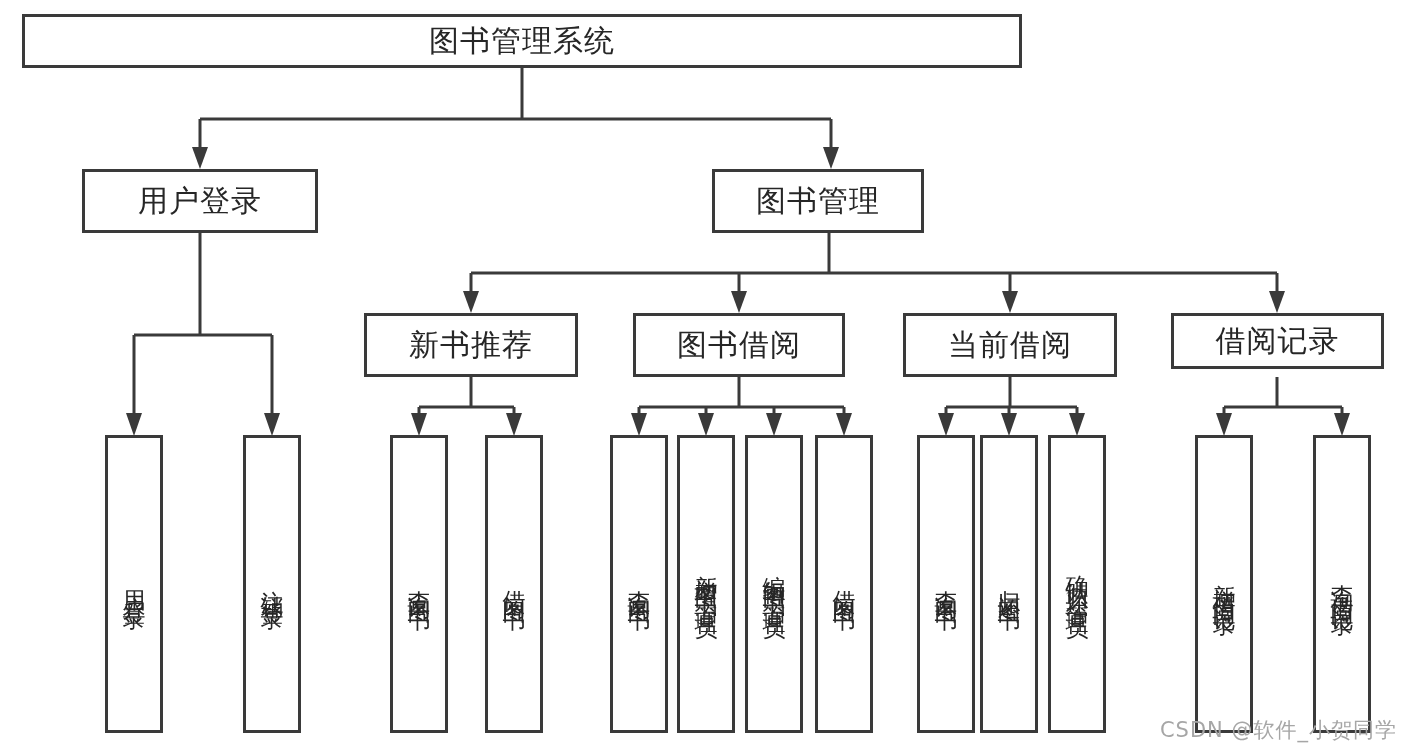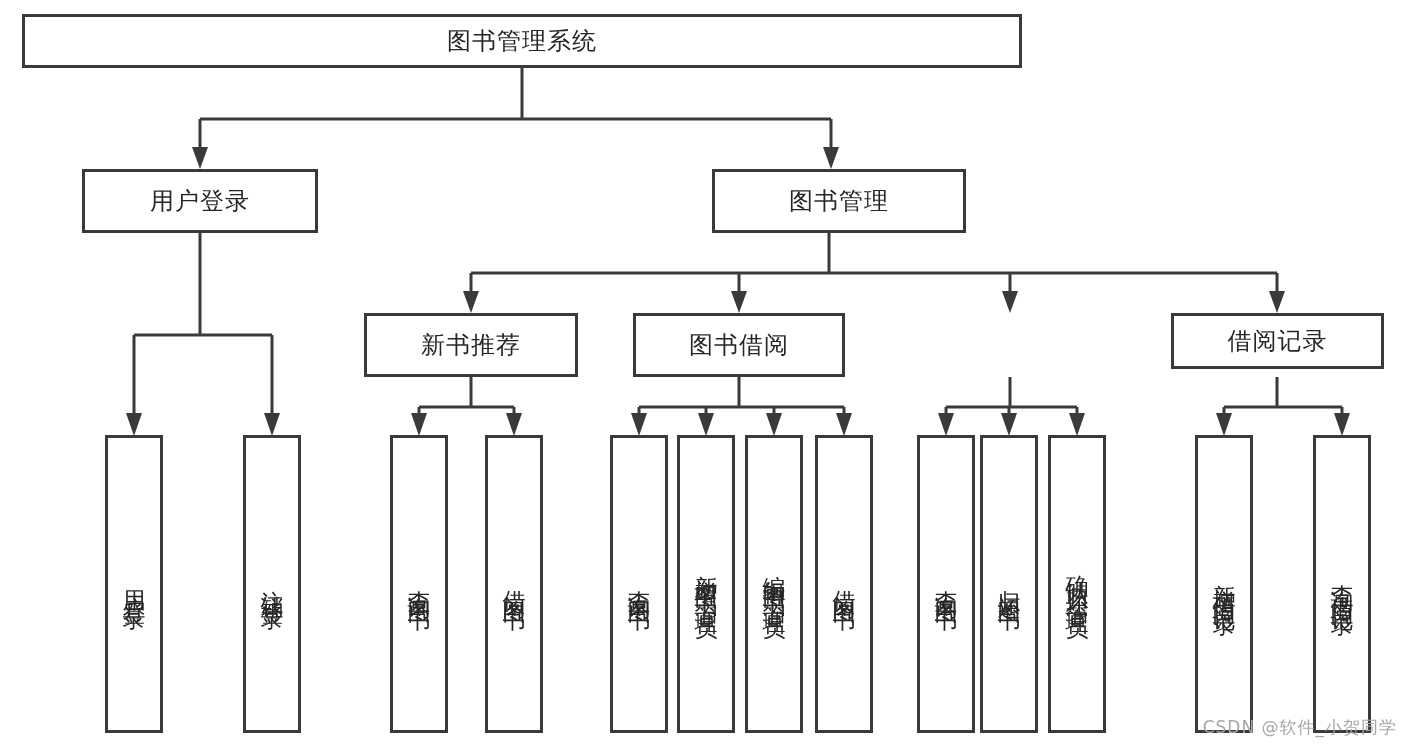--- a/index.html
+++ b/index.html
@@ -33,37 +33,37 @@
     stroke: none;
   }
   .node {
     position: absolute;
     box-sizing: border-box;
     background: #ffffff;
     border: 3px solid #3a3a3a;
     display: flex;
     align-items: center;
     justify-content: center;
-    font-size: 24px;
+    font-size: 30px;
     letter-spacing: 1px;
     color: #262626;
     text-align: center;
   }
   .leaf {
     writing-mode: vertical-rl;
     text-orientation: mixed;
     letter-spacing: 6px;
     font-size: 23px;
     line-height: 1;
   }
   .watermark {
     position: absolute;
     top: 716px;
     right: 8px;
-    font-size: 17px;
+    font-size: 21px;
     color: #a6a6a6;
     letter-spacing: 1px;
     white-space: nowrap;
   }
 </style>
 </head>
 <body>
 
 <div class="stage">
 
@@ -106,24 +106,25 @@
     <g>
       <path d="M1277 377 V407 M1224 407 H1342 M1224 407 V415 M1342 407 V415"></path>
       <polygon points="1216,413 1232,413 1224,436"></polygon>
       <polygon points="1334,413 1350,413 1342,436"></polygon>
     </g>
   </svg>
 
   <div class="node" style="left:22px; top:14px; width:1000px; height:54px;">图书管理系统</div>
 
   <div class="node" style="left:82px; top:169px; width:236px; height:64px;">用户登录</div>
-  <div class="node" style="left:712px; top:169px; width:254px; height:64px;">图书管理</div>
+  <div class="node" style="left:712px; top:169px; width:212px; height:64px;">图书管理</div>
 
   <div class="node" style="left:633px; top:313px; width:212px; height:64px;">图书借阅</div>
   <div class="node" style="left:364px; top:313px; width:214px; height:64px;">新书推荐</div>
+  <div class="node" style="left:903px; top:313px; width:214px; height:64px;">当前借阅</div>
   <div class="node" style="left:1171px; top:313px; width:213px; height:56px;">借阅记录</div>
 
   <div class="node leaf" style="left:105px; top:435px; width:58px; height:298px;">用户登录</div>
   <div class="node leaf" style="left:243px; top:435px; width:58px; height:298px;">注销登录</div>
 
   <div class="node leaf" style="left:390px; top:435px; width:58px; height:298px;">查询图书</div>
   <div class="node leaf" style="left:485px; top:435px; width:58px; height:298px;">借阅图书</div>
 
   <div class="node leaf" style="left:610px; top:435px; width:58px; height:298px;">查询图书</div>
   <div class="node leaf" style="left:677px; top:435px; width:58px; height:298px;">新增图书（管理员）</div>

